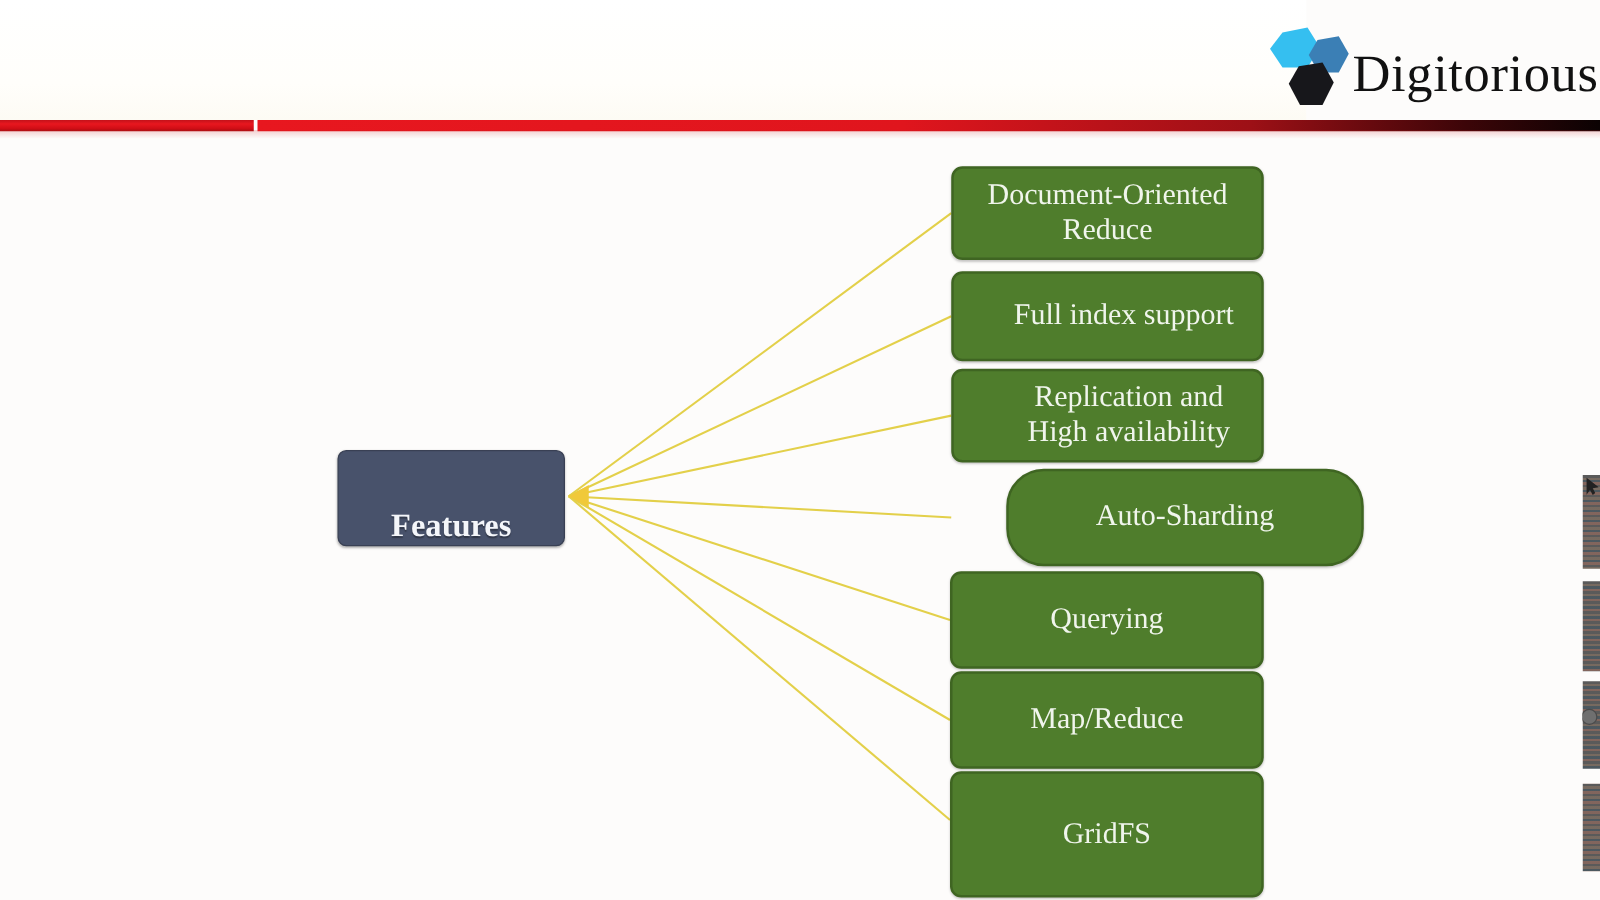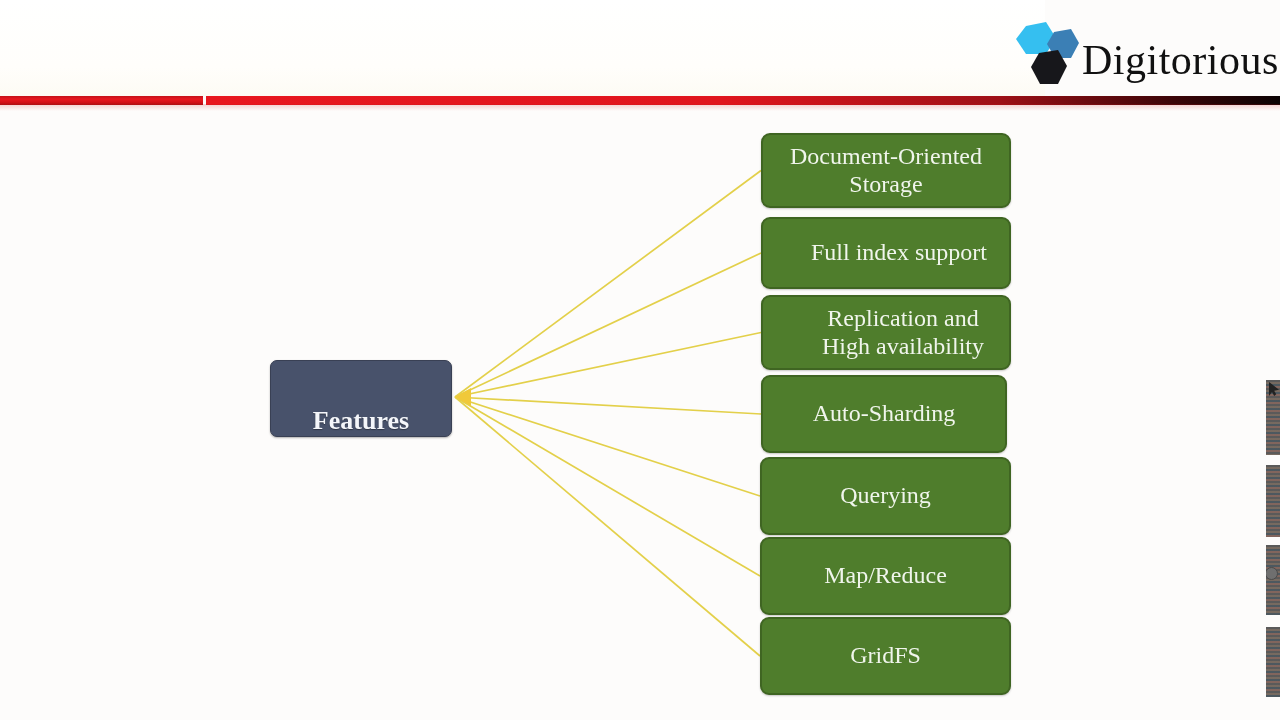--- a/index.html
+++ b/index.html
@@ -189,44 +189,44 @@
           <line x1="455" y1="292" x2="760" y2="551"></line>
         </g>
       <polygon id="edge-arrow" fill="#f0c93a" points="455,292 471,283 471,301"></polygon>
     </svg>
 
     <div class="node node-root" style="left:270px; top:255px; width:182px; height:77px;align-items:flex-end;">
       <span>Features</span>
     </div>
 
     <div class="node node-leaf" style="left:761px; top:28px; width:250px; height:75px;">
-      <span>Document-Oriented Storage</span>
+      <span>Document-Oriented Reduce</span>
     </div>
 
     <div class="node node-leaf" style="left:761px; top:112px; width:250px; height:72px;padding-left:36px;">
       <span>Full index support</span>
     </div>
 
     <div class="node node-leaf" style="left:761px; top:190px; width:250px; height:75px;padding-left:44px;">
       <span>Replication and High availability</span>
     </div>
 
-    <div class="node node-leaf" style="left:761px; top:270px; width:246px; height:78px;">
+    <div class="node node-leaf" style="left:805px; top:270px; width:286px; height:78px;border-radius:30px;">
       <span>Auto-Sharding</span>
     </div>
 
     <div class="node node-leaf" style="left:760px; top:352px; width:251px; height:78px;">
       <span>Querying</span>
     </div>
 
     <div class="node node-leaf" style="left:760px; top:432px; width:251px; height:78px;">
       <span>Map/Reduce</span>
     </div>
 
-    <div class="node node-leaf" style="left:760px; top:512px; width:251px; height:78px;">
+    <div class="node node-leaf" style="left:760px; top:512px; width:251px; height:101px;">
       <span>GridFS</span>
     </div>
 
   </div>
 
   <div class="edge-sliver">
     <div class="sliver-block sliver-1"></div>
     <div class="sliver-block sliver-2"></div>
     <div class="sliver-block sliver-3"></div>
     <div class="sliver-block sliver-4"></div>

